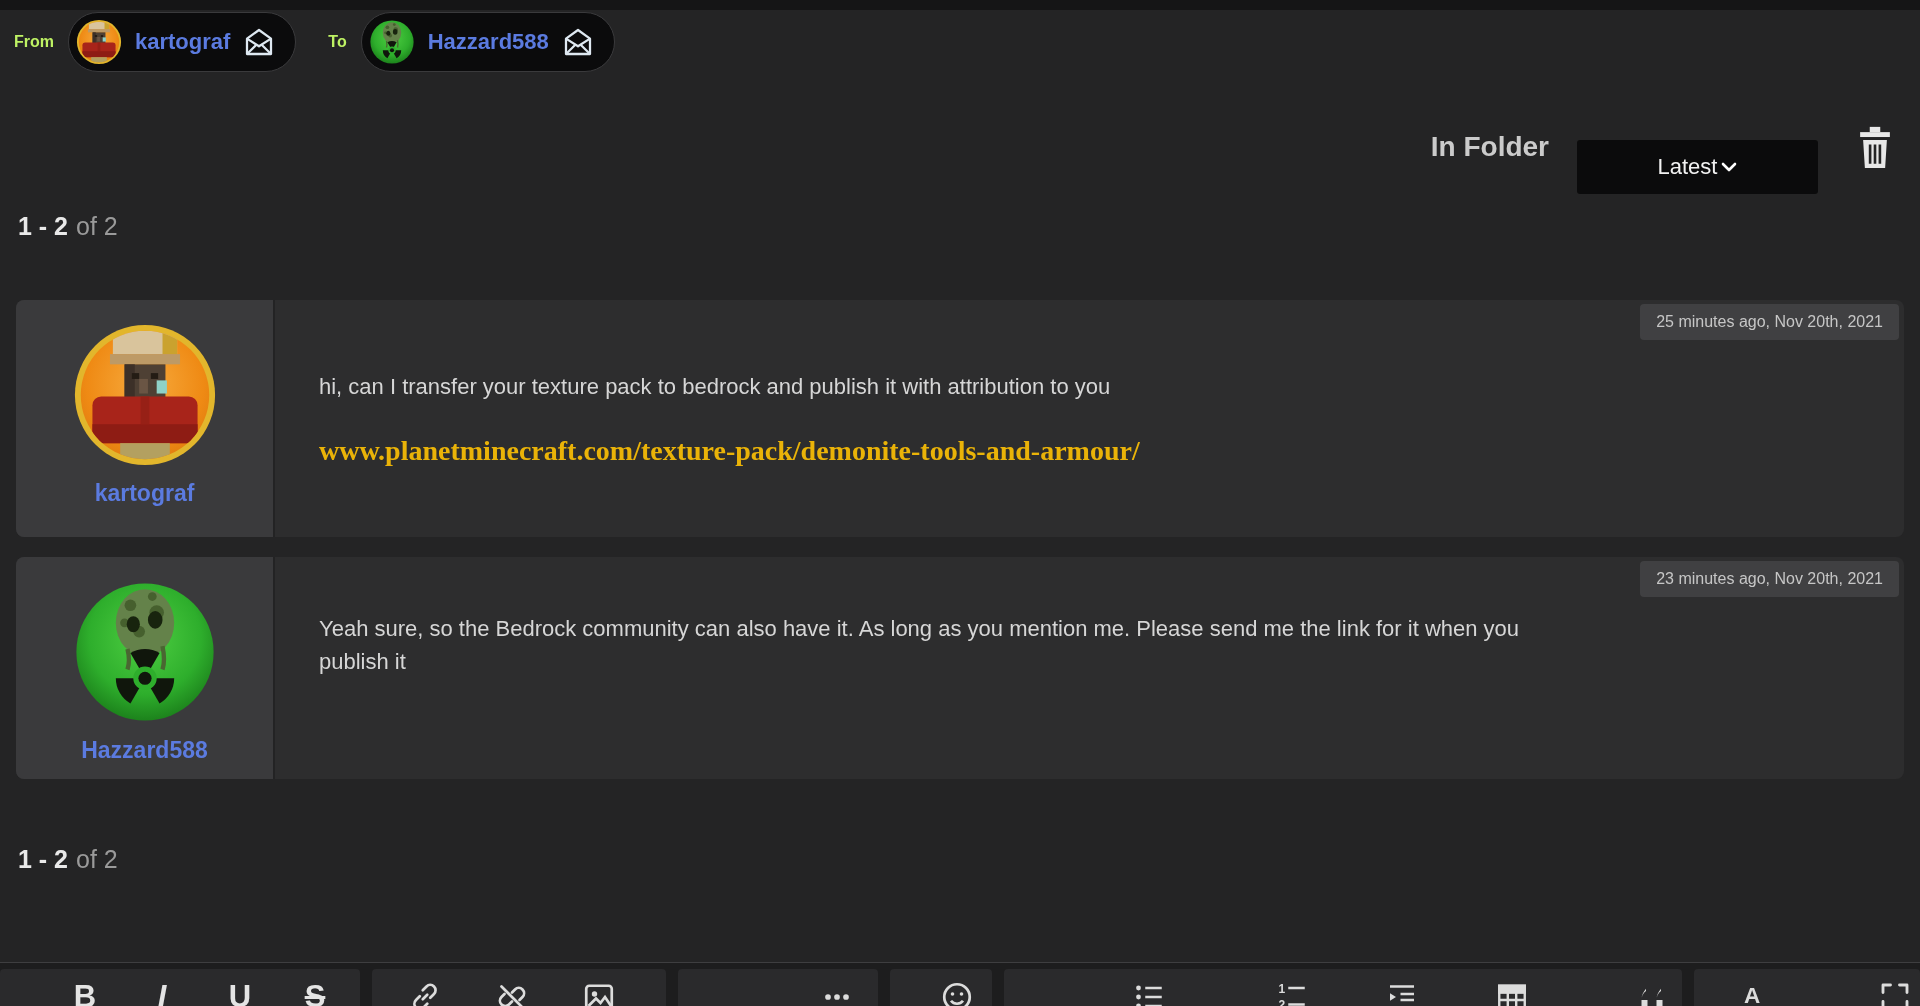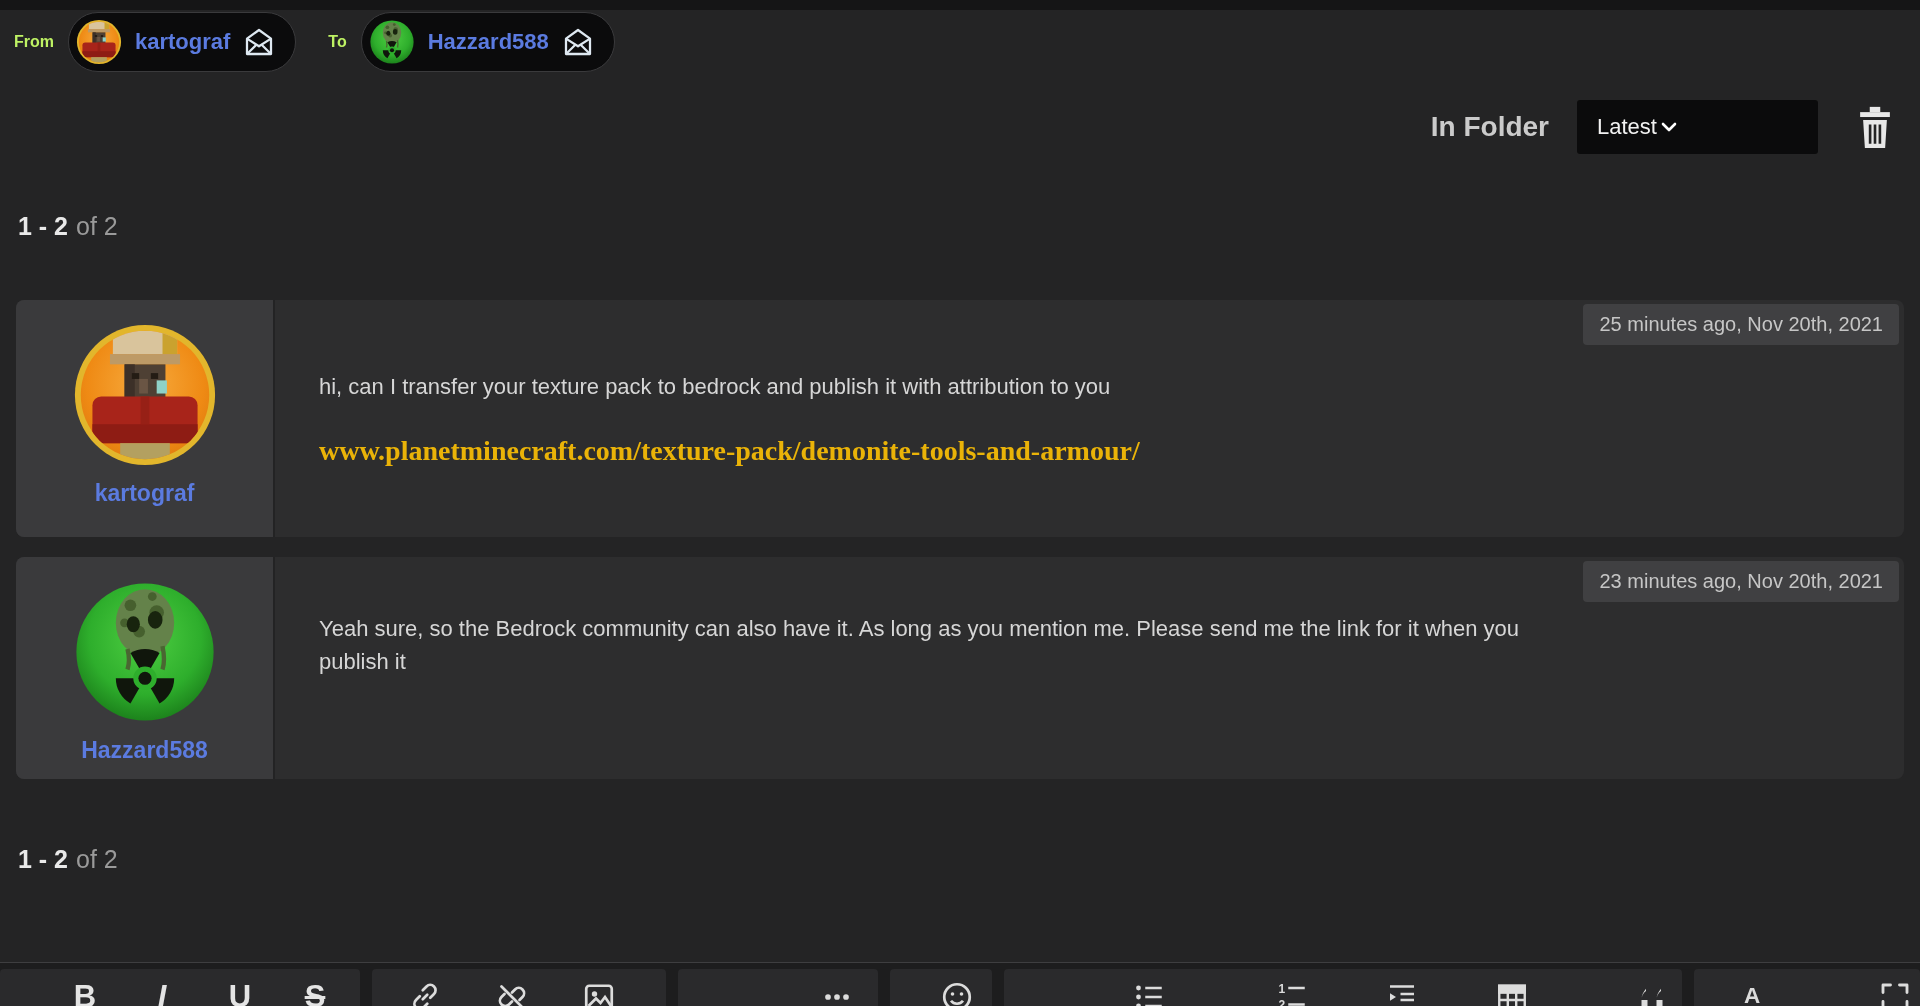--- a/index.html
+++ b/index.html
@@ -22,22 +22,22 @@
   .pill-avatar{width:46px;height:46px;border-radius:50%;overflow:hidden;flex:0 0 auto;}
   .pill-avatar svg{display:block;width:100%;height:100%;}
   .pill-name{font-size:22px;font-weight:bold;color:#5b7be0;}
   .envelope{width:32px;height:32px;}
 
   
   .folder-row{position:absolute;top:100px;right:24px;display:flex;align-items:center;}
   .folder-label{font-size:28px;font-weight:bold;color:#cbcbcb;margin-right:28px;}
   .folder-select{
     width:205px;height:54px;background:#0b0b0c;border-radius:3px;
-    display:flex;align-items:center;justify-content:flex-start;
-    padding:0 16px 0 20px;color:#f2f2f2;font-size:22px;cursor:pointer;
+    display:flex;align-items:center;justify-content:center;
+    padding:0 16px 0 20px;color:#f2f2f2;font-size:22px;cursor:pointer;margin-top:40px;
   }
   .chev{width:24px;height:24px;}
   .trash-btn{margin-left:36px;width:42px;height:46px;cursor:pointer;}
   .trash-btn svg{width:100%;height:100%;}
 
   
   .pagination{position:absolute;left:18px;font-size:25px;color:#9a9a9a;}
   .pagination .range{font-weight:bold;color:#e9e9e9;margin-right:8px;}
   .pagination.p1{top:212px;}
   .pagination.p2{top:845px;}
@@ -52,21 +52,21 @@
   .avatar-col{
     width:257px;flex:0 0 auto;background:#3a3a3c;border-right:2px solid #232324;
     display:flex;flex-direction:column;align-items:center;padding-top:22px;
   }
   .big-avatar{width:146px;height:146px;border-radius:50%;overflow:hidden;cursor:pointer;}
   .big-avatar svg{display:block;width:100%;height:100%;}
   .author-name{margin-top:12px;font-size:23px;font-weight:bold;color:#5b7be0;cursor:pointer;}
   .card-body{flex:1;position:relative;}
   .timestamp-chip{
     position:absolute;top:4px;right:5px;background:#404042;color:#c6c6c6;
-    font-size:20px;padding:9px 16px;border-radius:4px;white-space:nowrap;
+    font-size:16px;padding:9px 16px;border-radius:4px;white-space:nowrap;
   }
   .msg-text{
     position:absolute;left:44px;font-size:22px;color:#d6d6d6;line-height:33px;
   }
   .c1 .msg-text{top:70px;text-align:center;}
   .c2 .msg-text{top:55px;max-width:1270px;}
   .msg-link{
     position:absolute;left:44px;top:135px;font-size:28px;font-weight:bold;
     color:#eab308;text-decoration:none;cursor:pointer;font-family:Liberation Serif, serif;
   }

